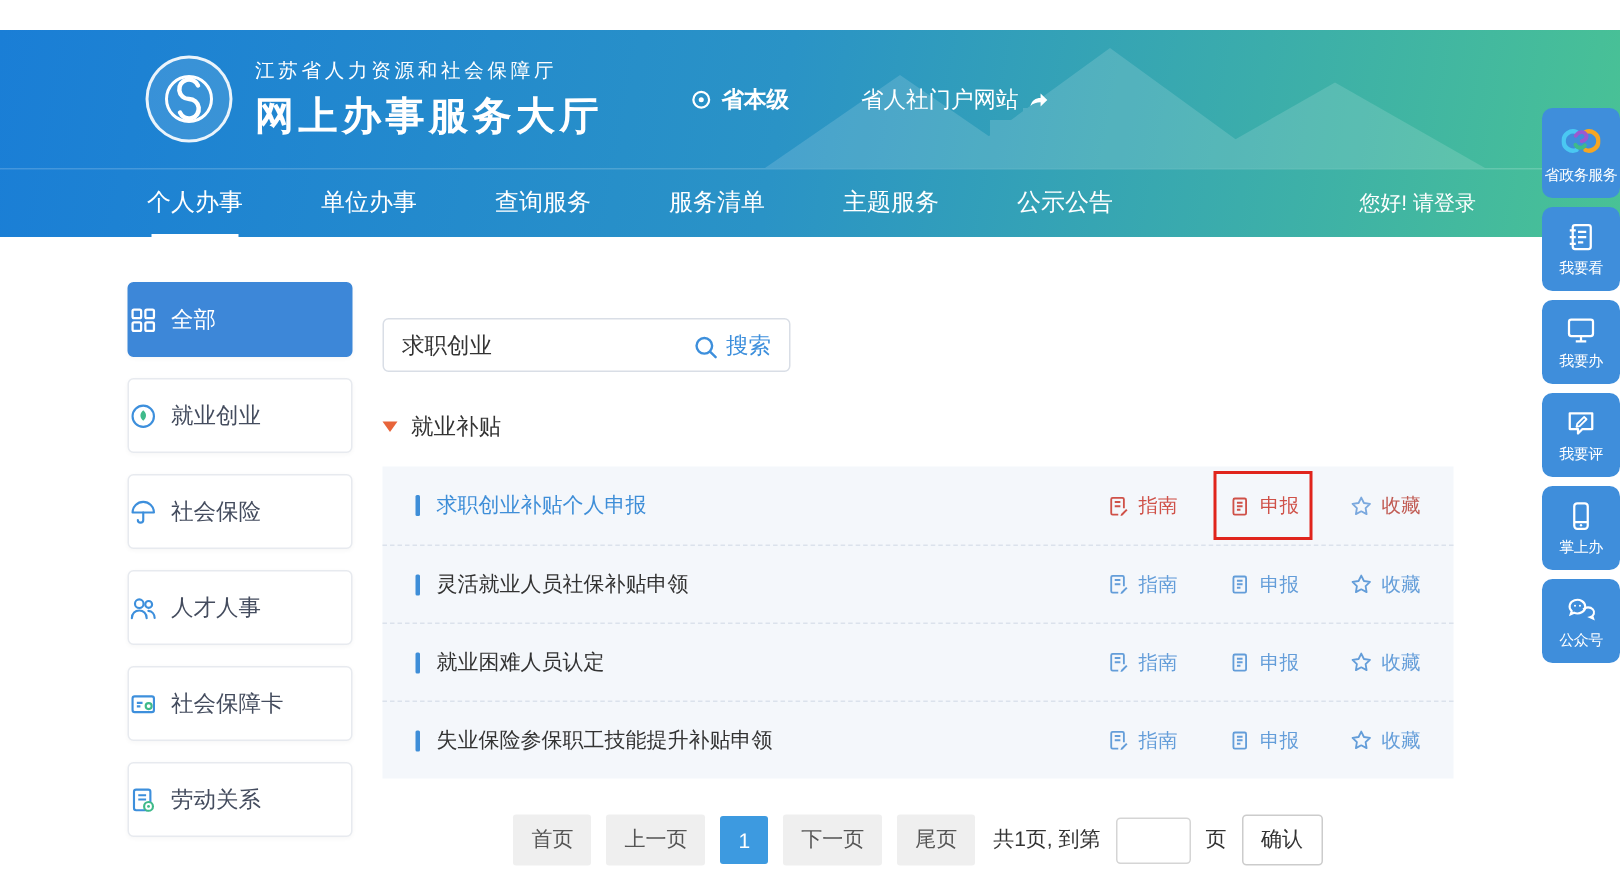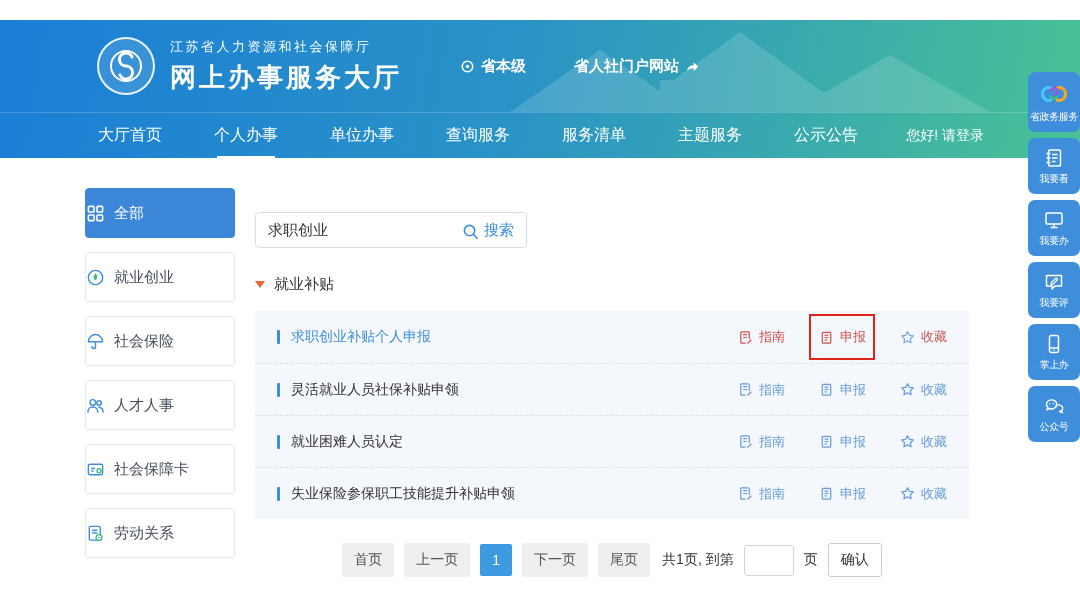--- a/index.html
+++ b/index.html
@@ -8,21 +8,21 @@
 
   
   .header { height:138px; background:linear-gradient(100deg,#1a7ed6 0%,#2a93c6 48%,#49c295 100%); position:relative;margin-top:20px; }
   .header-top { height:92px; display:flex; align-items:center; padding-left:97px; position:relative; }
   .logo-circle { width:58px; height:58px; border-radius:50%; border:2px solid rgba(255,255,255,.9);
     background:rgba(255,255,255,.12); display:flex; align-items:center; justify-content:center; flex-shrink:0; }
   .brand { margin-left:15px; color:#fff; }
   .dept { font-size:13px; letter-spacing:2.5px; margin-bottom:4px; }
   .hall { font-size:26px; font-weight:bold; letter-spacing:3px; }
   .region { margin-left:58px; display:flex; align-items:center; gap:6px; color:#fff; font-size:15px; font-weight:bold; }
-  .portal { margin-left:48px; display:flex; align-items:center; gap:6px; color:#fff; font-size:15px; font-weight:bold; cursor:pointer; }
+  .portal { margin-left:48px; display:flex; align-items:center; gap:6px; color:#fff; font-size:15px; font-weight:normal; cursor:pointer; }
   .scenery { position:absolute; right:50px; top:0; height:92px; opacity:.14; pointer-events:none; }
 
   .nav { height:46px; display:flex; align-items:center; padding-left:88px; border-top:1px solid rgba(255,255,255,.18); }
   .nav-item { height:46px; display:flex; align-items:center; padding:0 10px; margin-right:32px;
     color:#fff; font-size:16px; cursor:pointer; position:relative; white-space:nowrap; }
   .nav-item.active::after { content:''; position:absolute; left:50%; transform:translateX(-50%);
     bottom:0; width:58px; height:3px; background:#fff; }
   .greeting { margin-left:auto; margin-right:96px; color:#fff; font-size:14px; cursor:pointer; white-space:nowrap; }
 
   
@@ -108,23 +108,20 @@
         <span>省本级</span>
       </div>
       <div class="portal">
         <span>省人社门户网站</span>
         <svg width="15" height="14" viewBox="0 0 16 15">
           <path d="M2 12.5 c1-4 3.8-5.8 7.3-5.8 V3.6 l4.8 4.6 -4.8 4.6 v-3 c-3 0-5.3.8-7.3 2.7z" fill="#fff"></path>
         </svg>
       </div>
     </div>
     <div class="nav">
-      <div class="nav-item">
-          <span>大厅首页</span>
-        </div>
       <div class="nav-item active">
           <span>个人办事</span>
         </div>
       <div class="nav-item">
           <span>单位办事</span>
         </div>
       <div class="nav-item">
           <span>查询服务</span>
         </div>
       <div class="nav-item">

